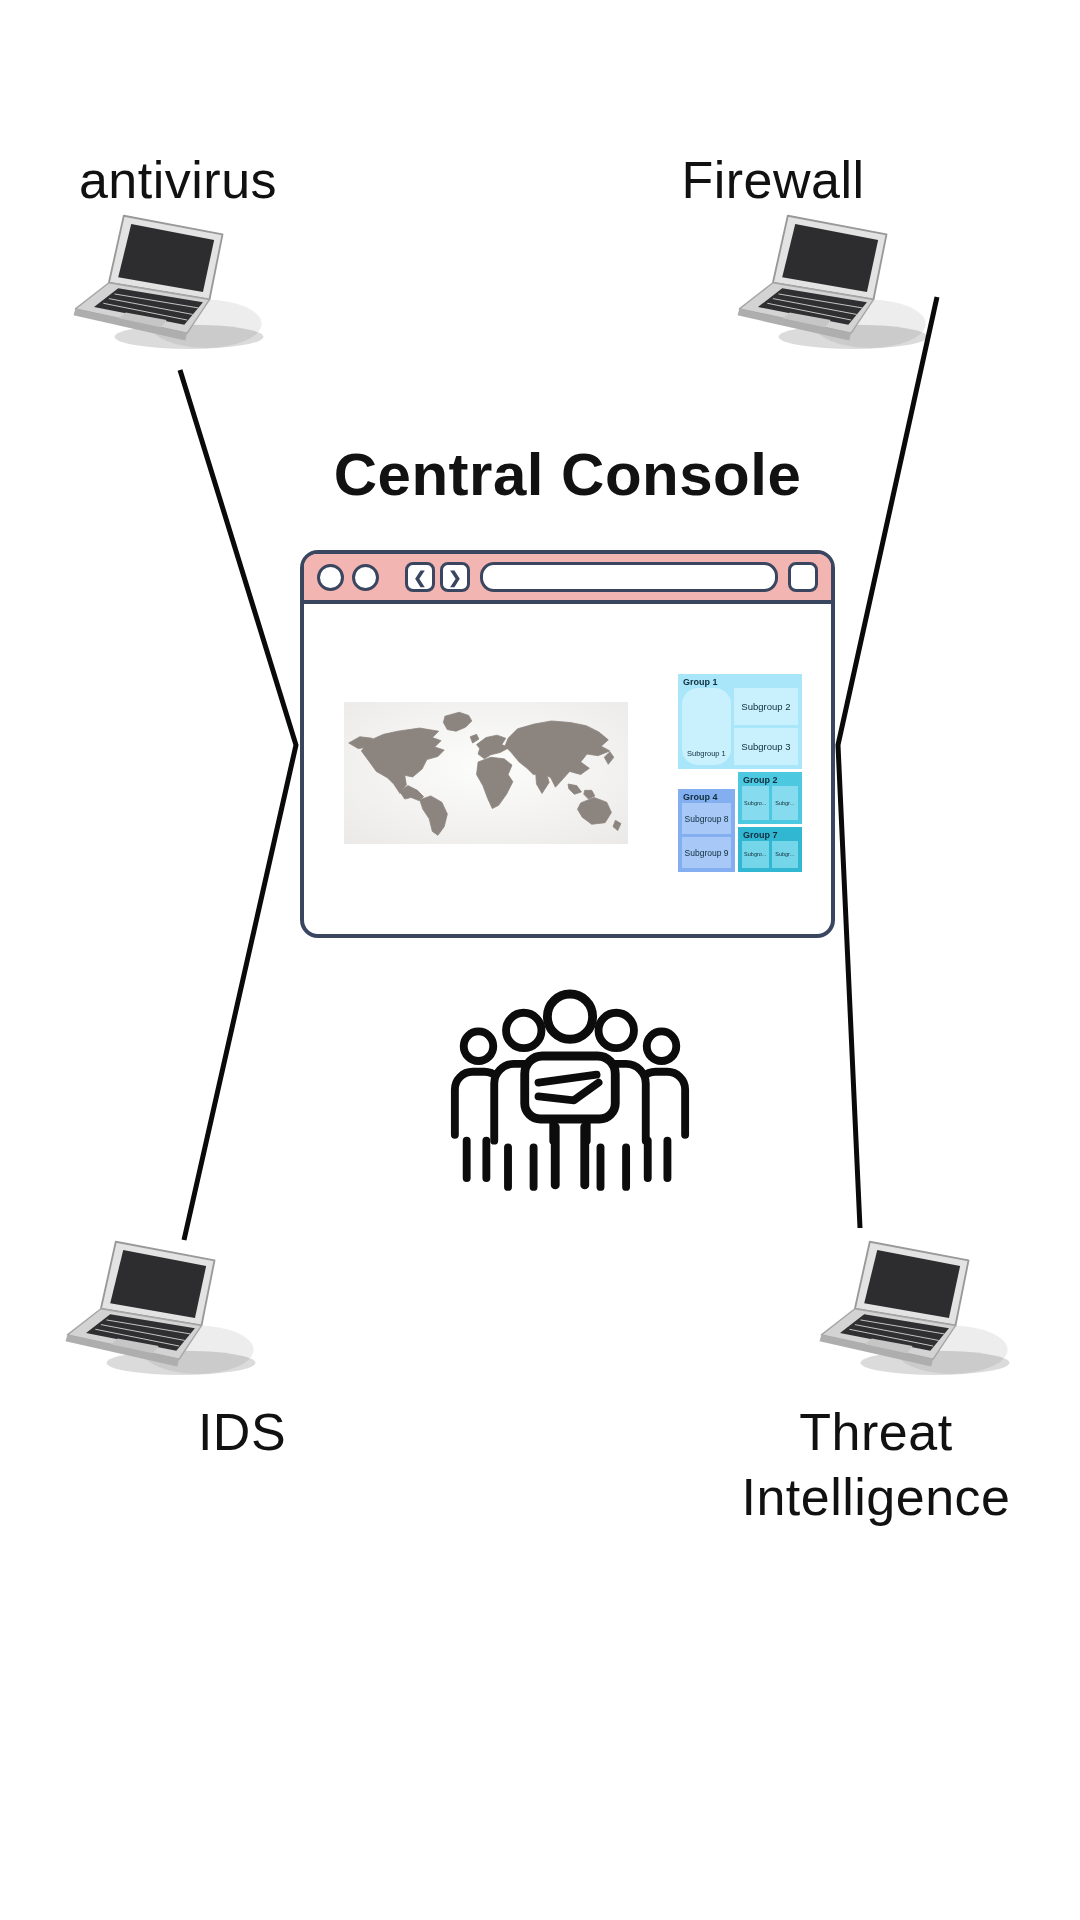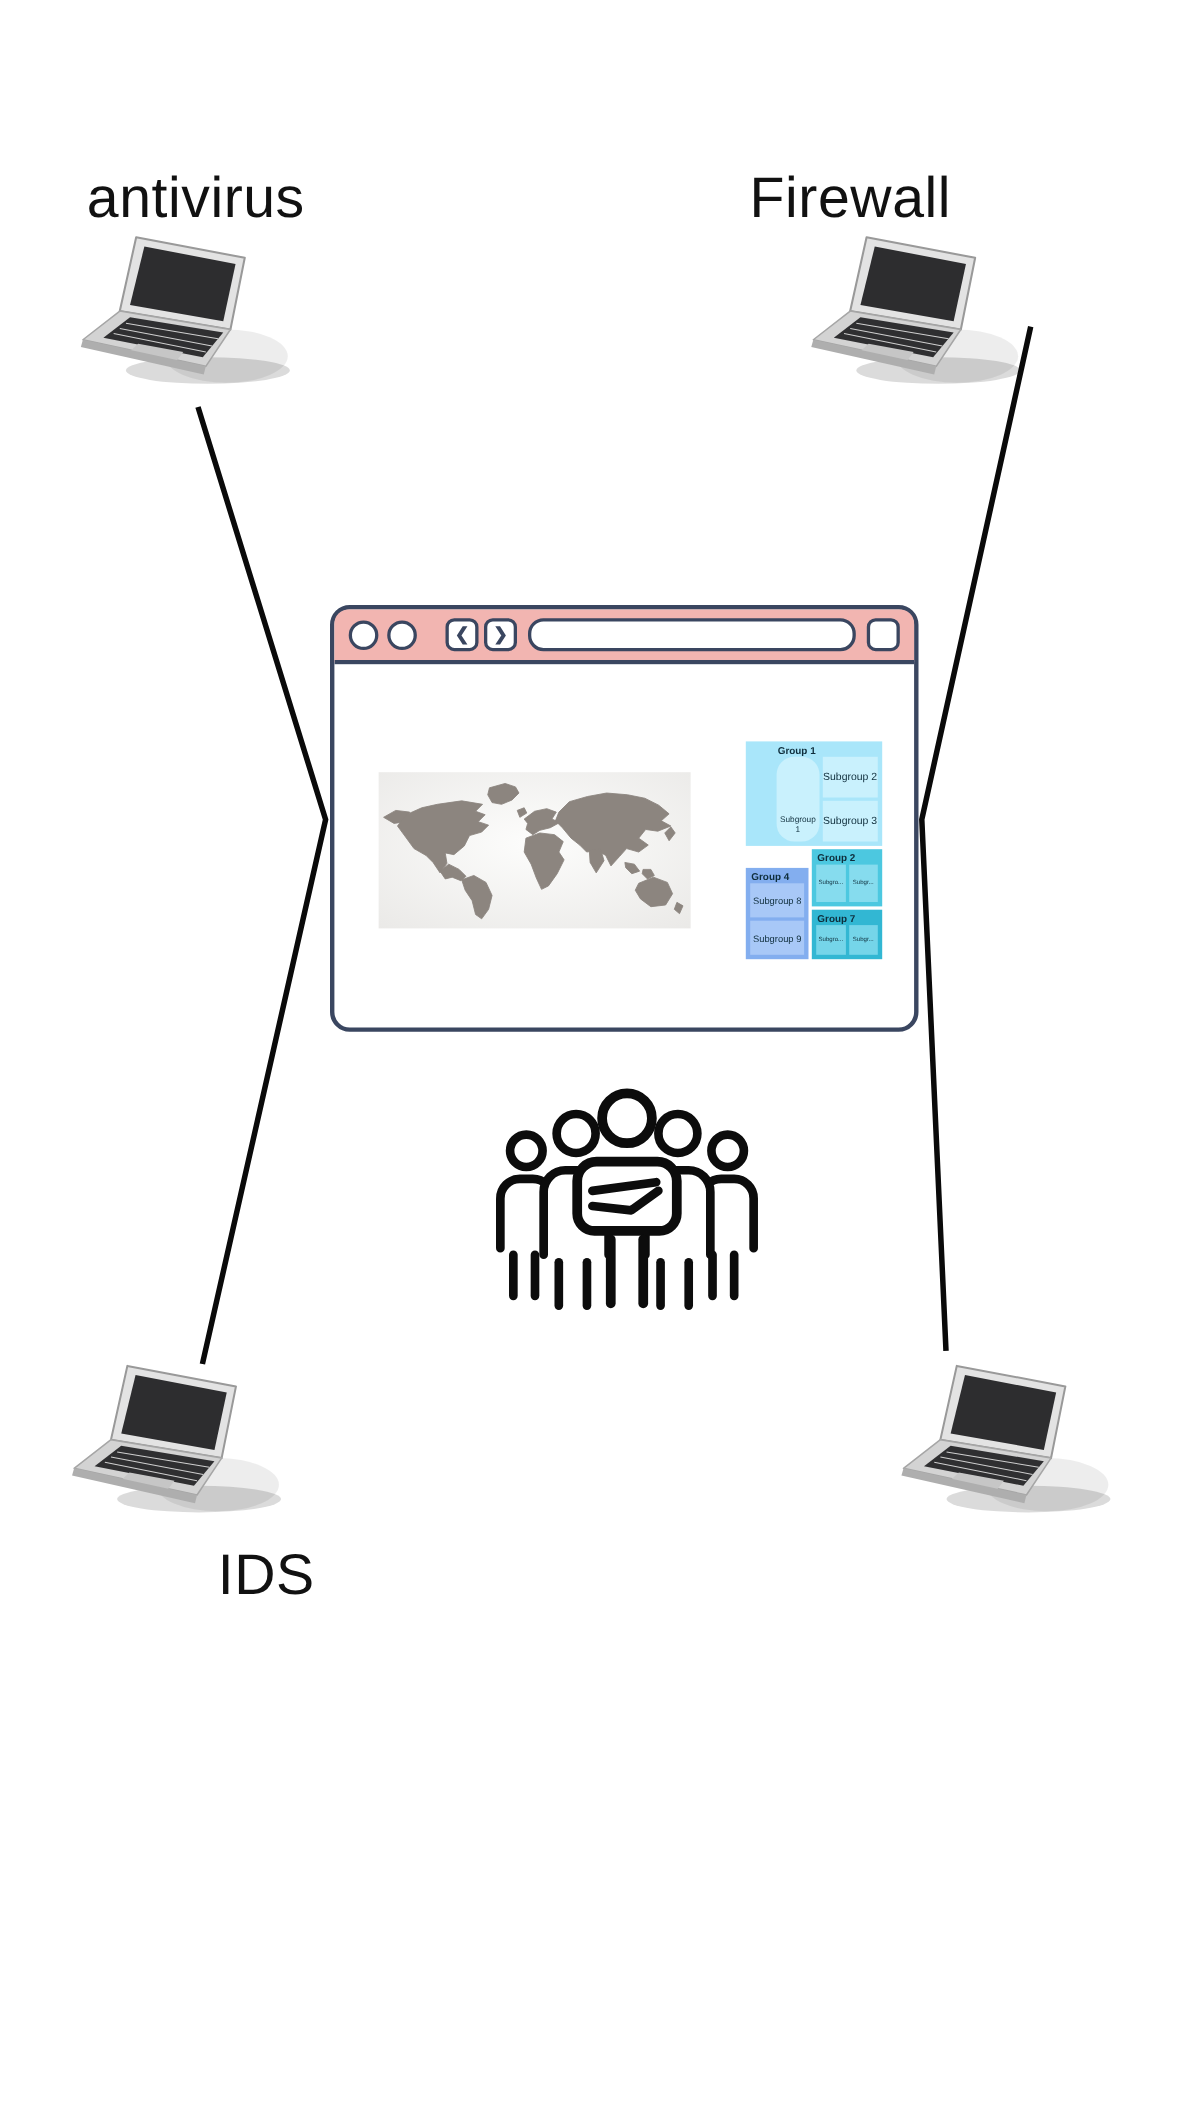--- a/index.html
+++ b/index.html
@@ -57,21 +57,21 @@
   }
   
   #worldmap{position:absolute;left:40px;top:120px;width:284px;height:198px;}
   
   #treemap{
     position:absolute;left:374px;top:120px;width:124px;height:198px;
     display:flex;flex-direction:column;gap:3px;color:#0f2e3c;
   }
   .tm-header{display:block;font-weight:700;font-size:9px;padding:3px 5px 1px 5px;}
   .tm-cell{display:flex;align-items:center;justify-content:center;text-align:center;}
-  #g1{height:95px;background:#a9e6fa;display:flex;flex-direction:column;padding-left:24px;}
+  #g1{height:95px;background:#a9e6fa;display:flex;flex-direction:column;}
   #g1-row{flex:1;display:flex;gap:3px;padding:0 4px 4px 4px;}
   #g1-sub1{width:42%;background:#c9f1fd;font-size:7.5px;align-items:flex-end;padding-bottom:7px;box-sizing:border-box;border-radius:16px;}
   #g1-col{flex:1;display:flex;flex-direction:column;gap:3px;}
   #g1-sub2,#g1-sub3{flex:1;background:#c9f1fd;font-size:9.5px;}
   #tm-bottom{flex:1;display:flex;gap:3px;}
   #g4{width:46%;background:#83aeef;display:flex;flex-direction:column;margin-top:17px;}
   #g4-cells{flex:1;display:flex;flex-direction:column;gap:3px;padding:0 4px 4px 4px;}
   #g4-sub8,#g4-sub9{flex:1;background:#a8c8f7;font-size:8.5px;}
   #tm-right{flex:1;display:flex;flex-direction:column;gap:3px;}
   #g2{flex:1.15;background:#4cc8e0;display:flex;flex-direction:column;}
@@ -123,21 +123,23 @@
     </svg>
 
   <svg class="laptop" style="left:58px;top:1238px;" width="205" height="149" viewBox="0 0 220 160">
       <use href="#laptop-art"></use>
     </svg>
   <div class="node-label" style="left:132px;top:1400px;width:220px;">IDS</div>
 
   <svg class="laptop" style="left:812px;top:1238px;" width="205" height="149" viewBox="0 0 220 160">
       <use href="#laptop-art"></use>
     </svg>
-
+  <div class="node-label" style="left:736px;top:1400px;width:280px;">Threat Intelligence</div>
+
+  <div id="title">Central Console</div>
 
   <div id="window">
     <div id="win-header">
       <div class="win-dot"></div>
       <div class="win-dot"></div>
       <div class="nav-btn" id="back-btn">
         <span>❮</span>
       </div>
       <div class="nav-btn" id="fwd-btn">
         <span>❯</span>

